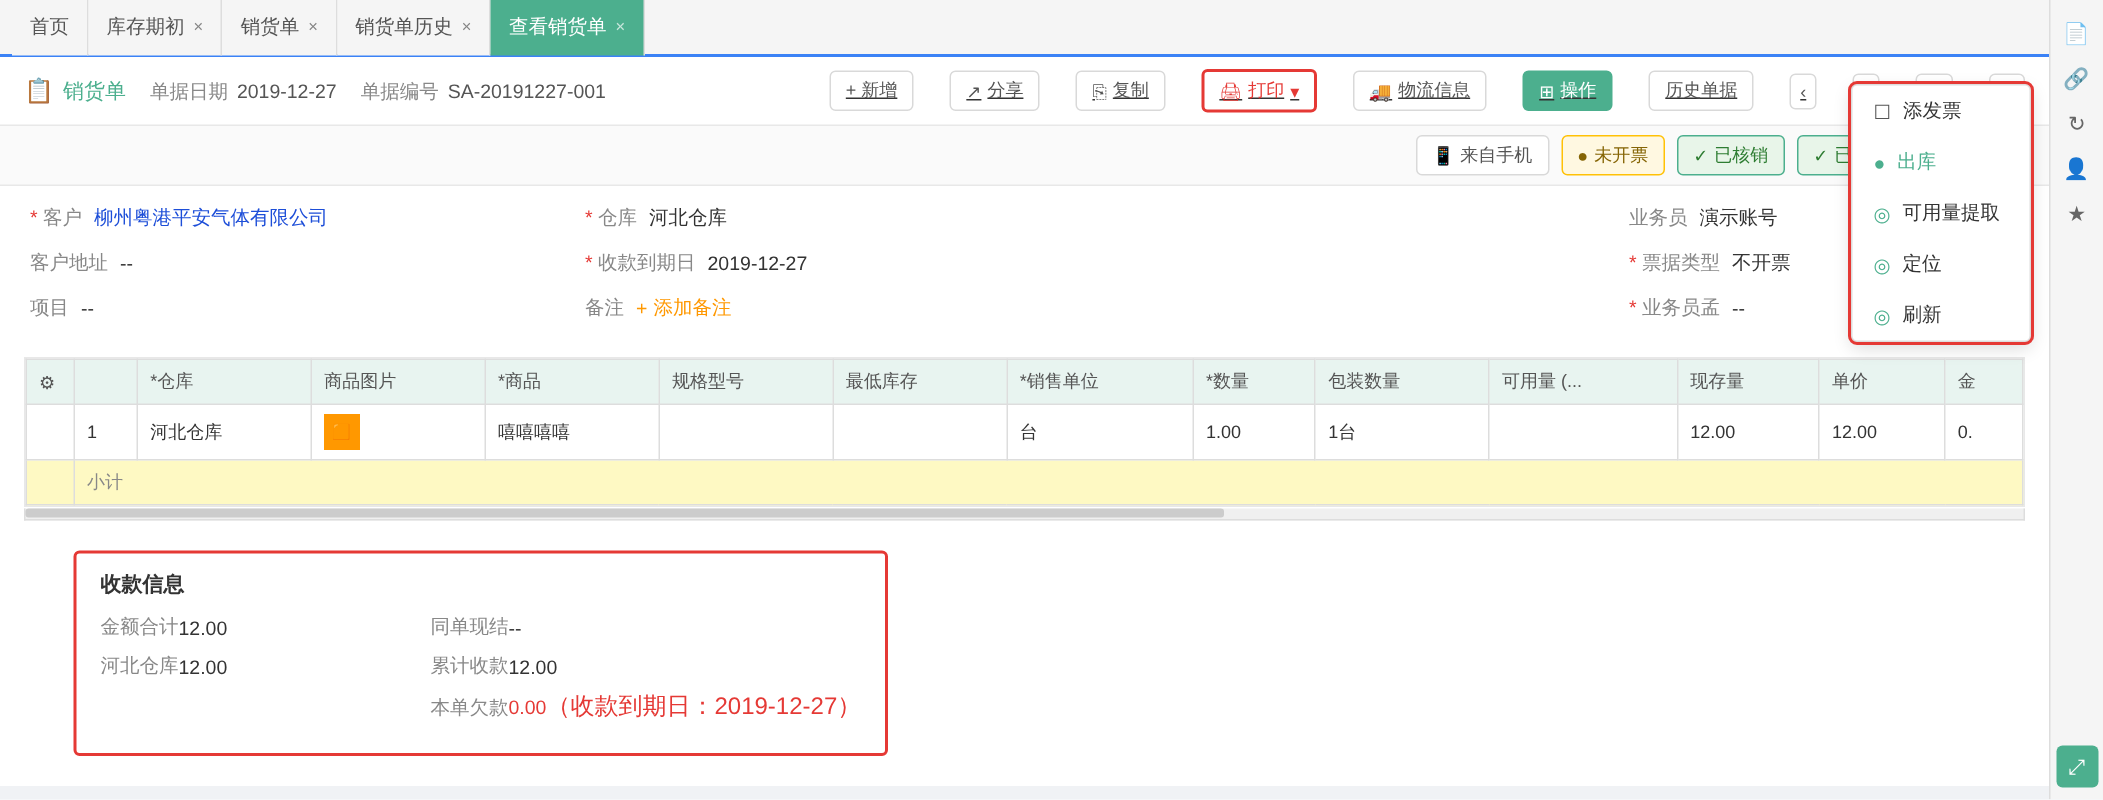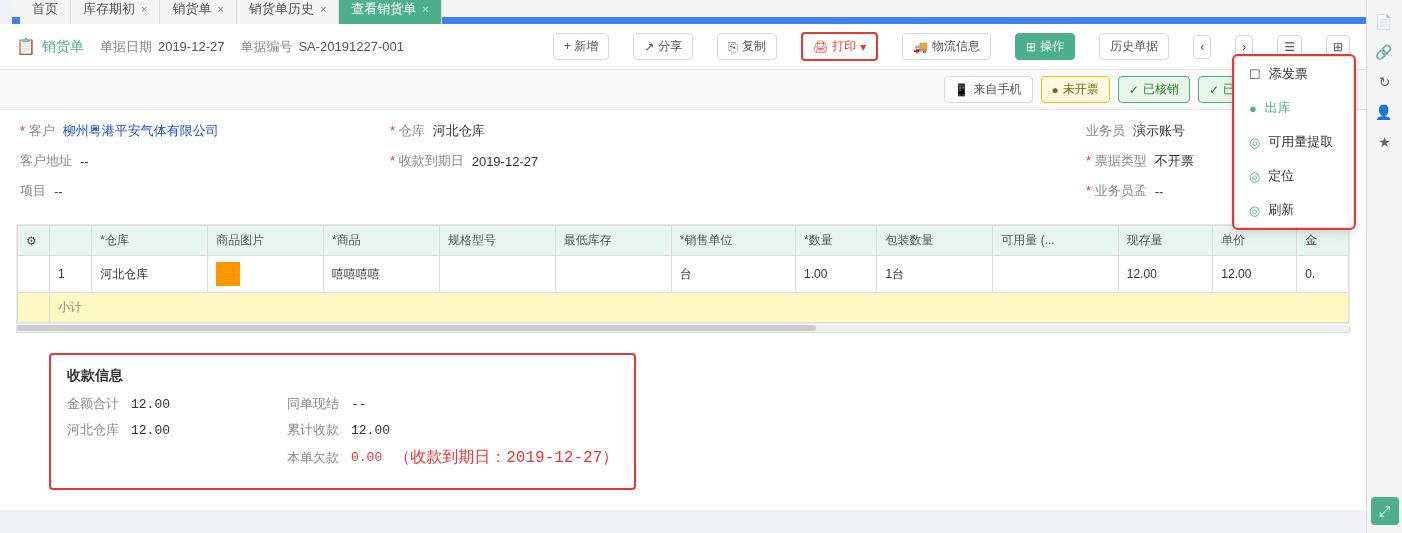--- a/index.html
+++ b/index.html
@@ -1,21 +1,21 @@
 <!DOCTYPE html>
 <html><head>
   <meta charset="utf-8">
   <style>
     * { box-sizing: border-box; margin: 0; padding: 0; }
     body { font-family: 'Microsoft YaHei', Arial, sans-serif; font-size: 13px; background: #f0f2f5; color: #333; }
 
     
     .tab-bar {
-      display: flex; align-items: center; background: #f5f5f5; border-bottom: 7px solid #3b82f6;
-      padding: 0 8px; height: 24px; margin-left: 12px;
+      display: flex; align-items: center; background: #f5f5f5; border-bottom: 2px solid #3b82f6;
+      padding: 0 8px; height: 38px;
     }
     .tab-item {
       display: flex; align-items: center; padding: 0 12px; height: 38px; cursor: pointer;
       font-size: 13px; color: #555; border-right: 1px solid #ddd; white-space: nowrap;
       background: #f5f5f5;
     }
     .tab-item.active {
       background: #4caf8e; color: #fff;
     }
     .tab-item .tab-close {
@@ -35,21 +35,21 @@
     .doc-header {
       display: flex; align-items: center; padding: 8px 16px; border-bottom: 1px solid #e8e8e8;
       background: #fff; gap: 16px;
     }
     .doc-title { display: flex; align-items: center; gap: 6px; color: #4caf8e; font-size: 14px; font-weight: 500; }
     .doc-title-icon { font-size: 16px; }
     .doc-meta { display: flex; align-items: center; gap: 16px; flex: 1; }
     .doc-meta-item { display: flex; align-items: center; gap: 6px; font-size: 13px; color: #555; }
     .doc-meta-label { color: #888; }
 
-    .doc-actions { display: flex; align-items: center; gap: 24px; margin-left: auto; }
+    .doc-actions { display: flex; align-items: center; gap: 24px; margin-left: auto; text-decoration: underline; }
     .action-btn {
       display: flex; align-items: center; gap: 4px; padding: 4px 10px; border: 1px solid #d9d9d9;
       border-radius: 4px; background: #fff; cursor: pointer; font-size: 12px; color: #555;
       white-space: nowrap;
     }
     .action-btn.highlight { border: 2px solid #e53935; color: #e53935; }
 
     
     .toolbar-row {
       display: flex; align-items: center; justify-content: flex-end; padding: 6px 16px;
@@ -105,21 +105,21 @@
       border-radius: 2px;
     }
 
     
     .summary-section {
       margin: 12px 16px; border: 2px solid #e53935; border-radius: 4px; padding: 12px 16px;
       background: #fff; display: inline-block; min-width: 520px;
     }
     .summary-title { font-weight: bold; font-size: 14px; margin-bottom: 10px; }
     .summary-row { display: flex; gap: 40px; margin-bottom: 8px; }
-    .summary-item { display: flex; align-items: center; gap: 12px; min-width: 180px; font-family: Liberation Mono, monospace; }
+    .summary-item { display: flex; align-items: center; gap: 0; min-width: 180px; }
     .summary-label { color: #888; white-space: nowrap; }
     .summary-value { color: #333; }
     .summary-value.red { color: #e53935; }
 
     
     .right-sidebar {
       position: absolute; right: 0; top: 0; bottom: 0; width: 36px;
       background: #f5f5f5; border-left: 1px solid #ddd;
       display: flex; flex-direction: column; align-items: center; padding-top: 8px; gap: 2px;
     }
@@ -286,20 +286,27 @@
         </div>
         <div class="form-group" style="margin-left:auto;">
           <span class="form-label required">票据类型</span>
           <span class="form-value">不开票</span>
         </div>
       </div>
       <div class="form-row">
         <div class="form-group" style="min-width:350px;">
           <span class="form-label">项目</span>
           <span class="form-value">--</span>
+        </div>
+        <div class="form-group">
+          <span class="form-label">备注</span>
+          <span class="add-note">
+            <span>+</span>
+            <span>添加备注</span>
+          </span>
         </div>
         <div class="form-group" style="margin-left:auto;">
           <span class="form-label required">业务员孟</span>
           <span class="form-value">--</span>
         </div>
       </div>
     </div>
 
     <div class="table-container">
       <table class="data-table">

